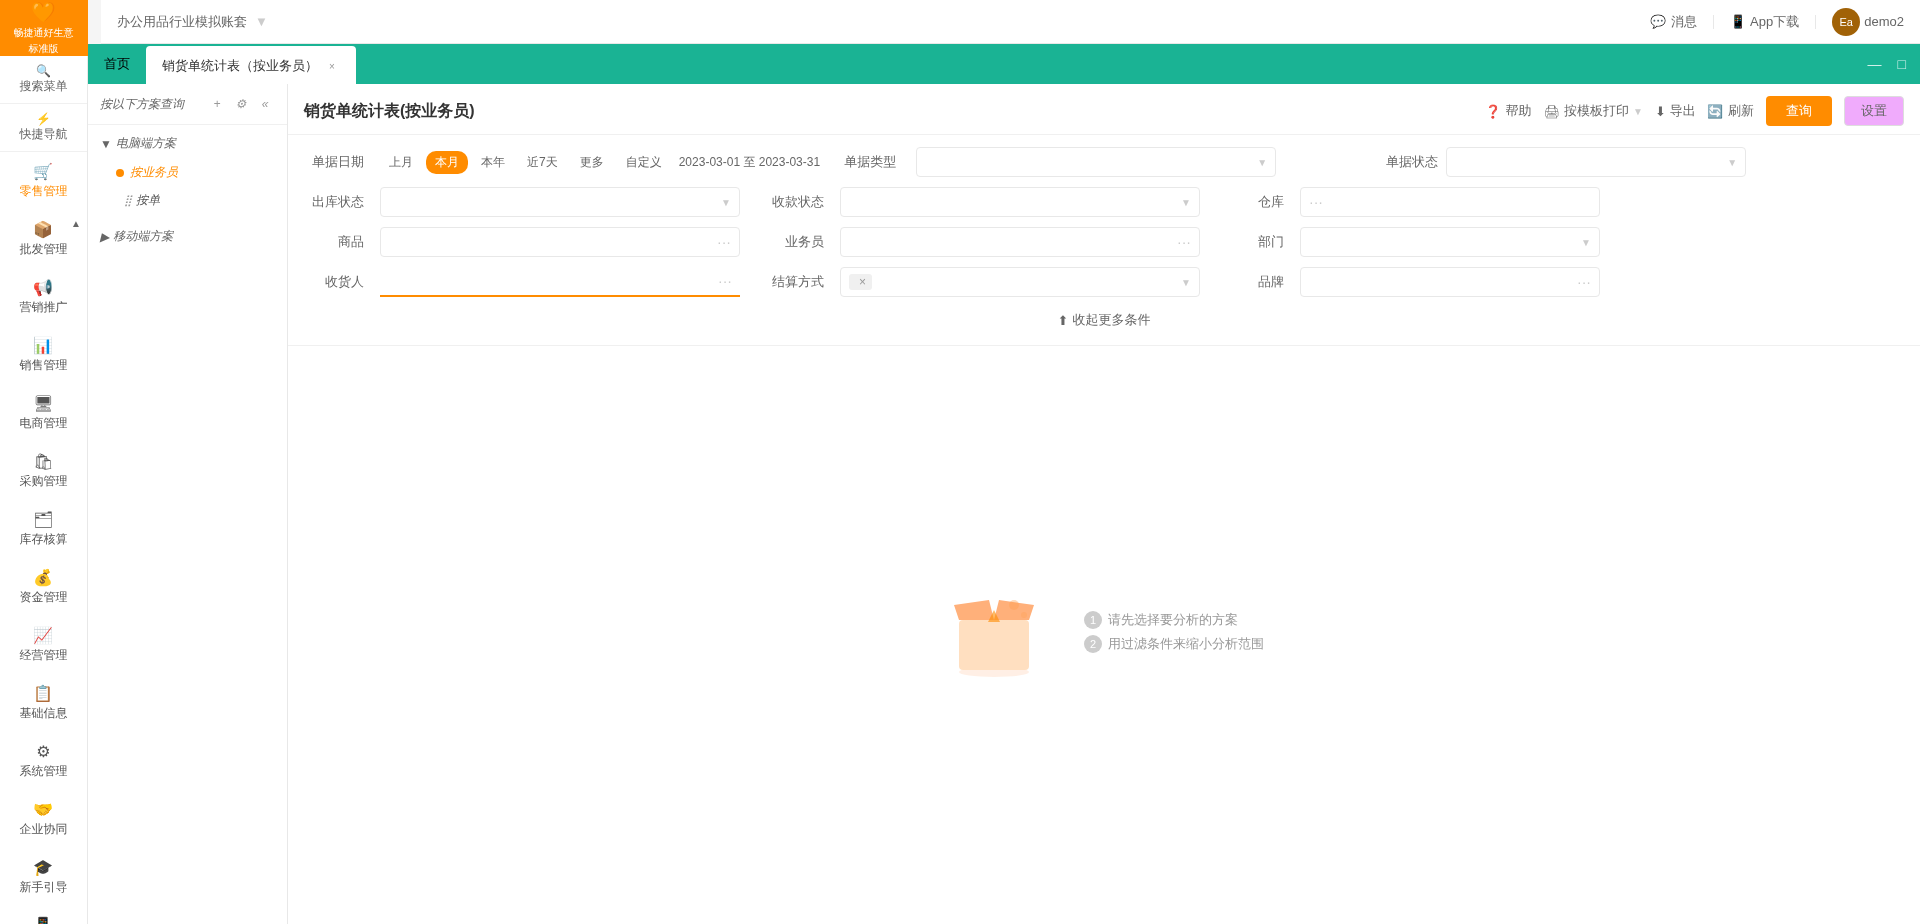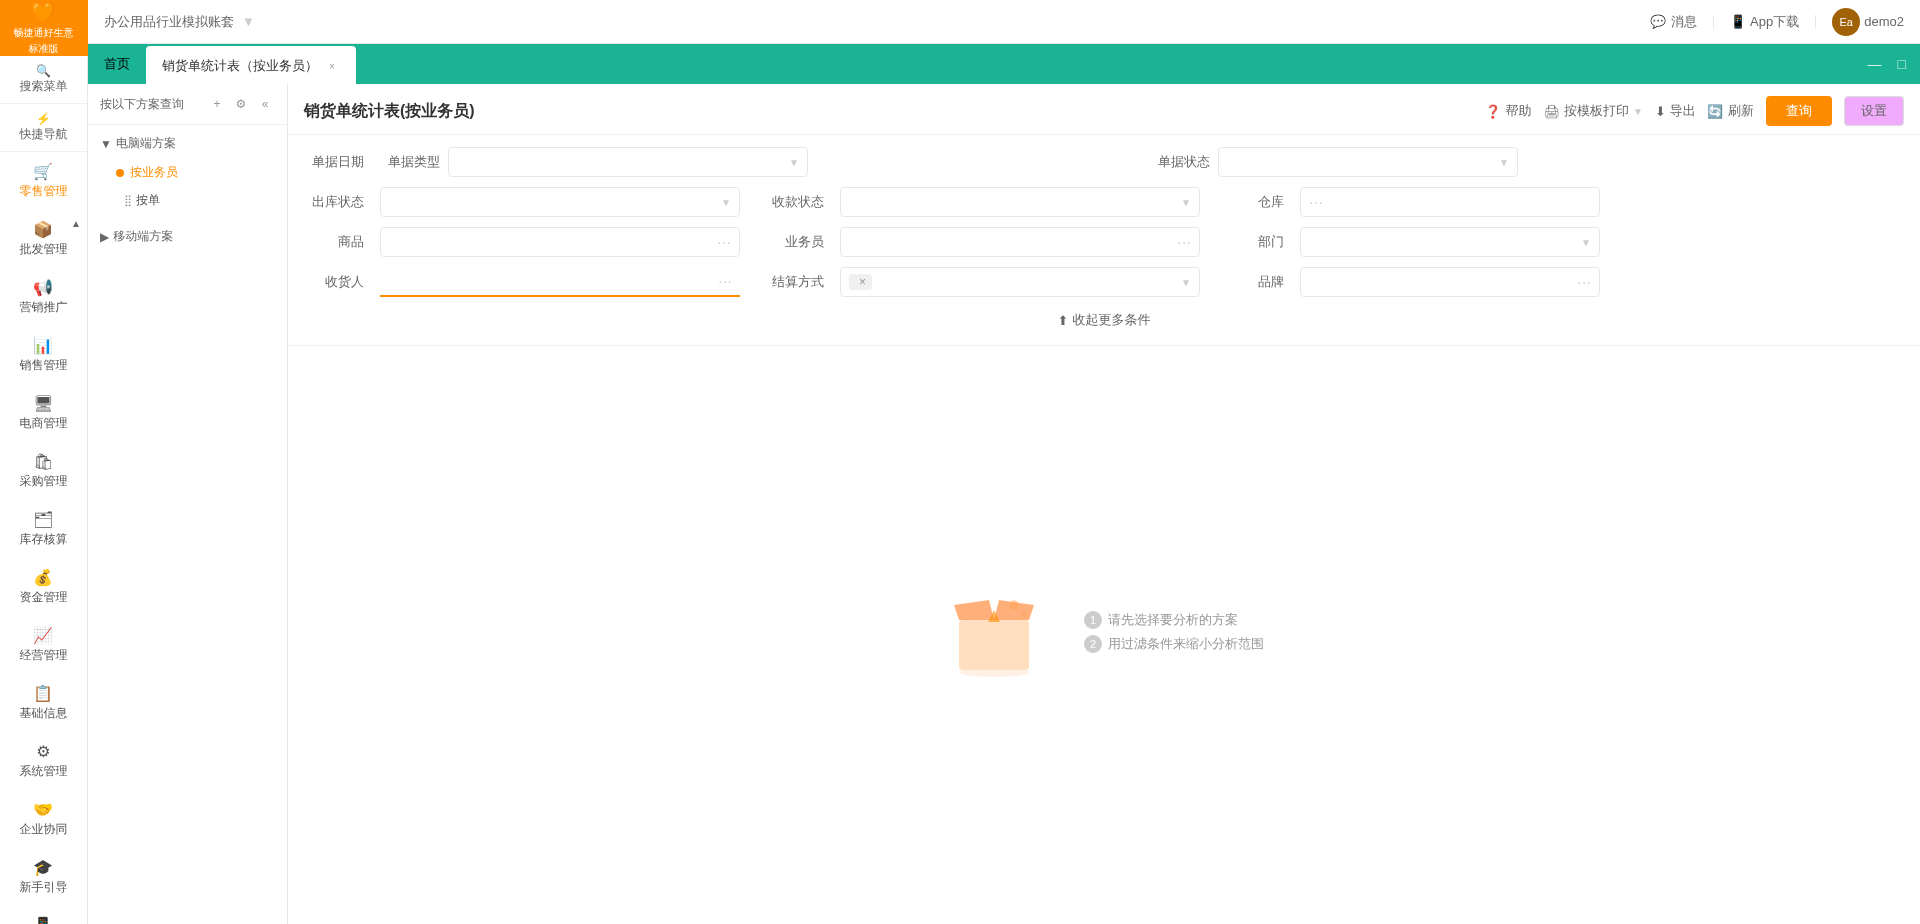--- a/index.html
+++ b/index.html
@@ -13,41 +13,41 @@
     .sidebar-search { width: 100%; padding: 8px 0; text-align: center; color: #666; font-size: 12px; border-bottom: 1px solid #f0f0f0; cursor: pointer; }
     .sidebar-nav { width: 100%; text-align: center; color: #666; font-size: 12px; padding: 8px 0; cursor: pointer; border-bottom: 1px solid #f0f0f0; }
     .sidebar-item { width: 100%; text-align: center; padding: 10px 0; cursor: pointer; color: #555; font-size: 12px; }
     .sidebar-item.active { color: #ff8c00; }
     .sidebar-item .icon { font-size: 16px; display: block; margin-bottom: 2px; }
 
     
     .main-container { flex: 1; display: flex; flex-direction: column; overflow: hidden; }
 
     
-    .top-header { height: 44px; background: #fff; border-bottom: 1px solid #e8e8e8; display: flex; align-items: center; justify-content: space-between; padding: 0 16px; flex-shrink: 0; }
+    .top-header { height: 44px; background: #fff; border-bottom: 1px solid #e8e8e8; display: flex; align-items: center; justify-content: space-between; padding: 0 16px; flex-shrink: 0; margin-left: 13px; }
     .header-left { display: flex; align-items: center; gap: 8px; color: #666; font-size: 13px; }
     .header-right { display: flex; align-items: center; gap: 16px; color: #666; font-size: 13px; }
     .header-right-item { display: flex; align-items: center; gap: 4px; cursor: pointer; }
     .avatar { width: 28px; height: 28px; border-radius: 50%; background: #a16207; color: #fff; display: flex; align-items: center; justify-content: center; font-size: 11px; }
 
     
     .tab-bar { height: 40px; background: #1ab394; display: flex; align-items: center; padding: 0 0; flex-shrink: 0; }
     .tab-item { height: 40px; display: flex; align-items: center; padding: 0 16px; cursor: pointer; color: rgba(255,255,255,0.8); font-size: 13px; gap: 6px; }
     .tab-item.home { background: transparent; color: #000000; }
     .tab-item.active { background: #fff; color: #333; border-radius: 4px 4px 0 0; margin-top: 4px; }
     .tab-item .close-btn { width: 16px; height: 16px; display: flex; align-items: center; justify-content: center; border-radius: 50%; font-size: 10px; color: #999; }
     .tab-spacer { flex: 1; }
     .tab-controls { display: flex; align-items: center; padding: 0 8px; gap: 4px; }
     .tab-control-btn { color: rgba(255,255,255,0.8); cursor: pointer; font-size: 14px; padding: 2px 6px; }
 
     
     .content-area { flex: 1; display: flex; overflow: hidden; background: #f5f5f5; }
 
     
-    .left-panel { width: 200px; background: #fff; border-right: 1px solid #e8e8e8; flex-shrink: 0; overflow-y: auto; }
+    .left-panel { width: 200px; background: #fff; border-right: 1px solid #e8e8e8; flex-shrink: 0; overflow-y: auto; font-style: italic; }
     .left-panel-header { padding: 10px 12px; display: flex; align-items: center; justify-content: space-between; color: #666; font-size: 12px; border-bottom: 1px solid #f0f0f0; }
     .left-panel-icons { display: flex; gap: 4px; }
     .left-panel-icon { width: 20px; height: 20px; border-radius: 3px; display: flex; align-items: center; justify-content: center; cursor: pointer; font-size: 12px; color: #999; }
     .scheme-section { padding: 4px 0; }
     .scheme-section-title { padding: 6px 12px; display: flex; align-items: center; gap: 4px; color: #666; font-size: 12px; cursor: pointer; }
     .scheme-item { padding: 6px 12px 6px 28px; display: flex; align-items: center; gap: 6px; cursor: pointer; color: #555; font-size: 12px; }
     .scheme-item.active { color: #ff8c00; }
     .scheme-item-dot { width: 8px; height: 8px; border-radius: 50%; background: #ff8c00; display: flex; align-items: center; justify-content: center; }
     .sub-item { padding: 5px 12px 5px 36px; display: flex; align-items: center; gap: 4px; cursor: pointer; color: #555; font-size: 12px; }
 
@@ -257,21 +257,30 @@
           </div>
           <button class="btn-query">查询</button>
           <button class="btn-settings">设置</button>
         </div>
       </div>
 
       <div class="filter-area">
 
         <div class="filter-row">
           <span class="filter-label">单据日期</span>
-          <div style="flex:1;display:flex;align-items:center;gap:8px;">
+          <div class="filter-date-btns">
+            <span class="date-btn">上月</span>
+            <span class="date-btn active">本月</span>
+            <span class="date-btn">本年</span>
+            <span class="date-btn">近7天</span>
+            <span class="date-btn">更多</span>
+            <span class="date-btn">自定义</span>
+            <span class="date-range">2023-03-01 至 2023-03-31</span>
+          </div>
+          <div style="flex:1;display:flex;align-items:center;gap:20px;">
             <span class="filter-label" style="width:60px;">单据类型</span>
             <div class="filter-select" style="flex:1;max-width:360px;">
               <span></span>
               <span class="filter-select-chevron">▼</span>
             </div>
           </div>
           <div style="flex:1;display:flex;align-items:center;gap:8px;">
             <span class="filter-label" style="width:60px;">单据状态</span>
             <div class="filter-select" style="flex:1;max-width:300px;">
               <span></span>

